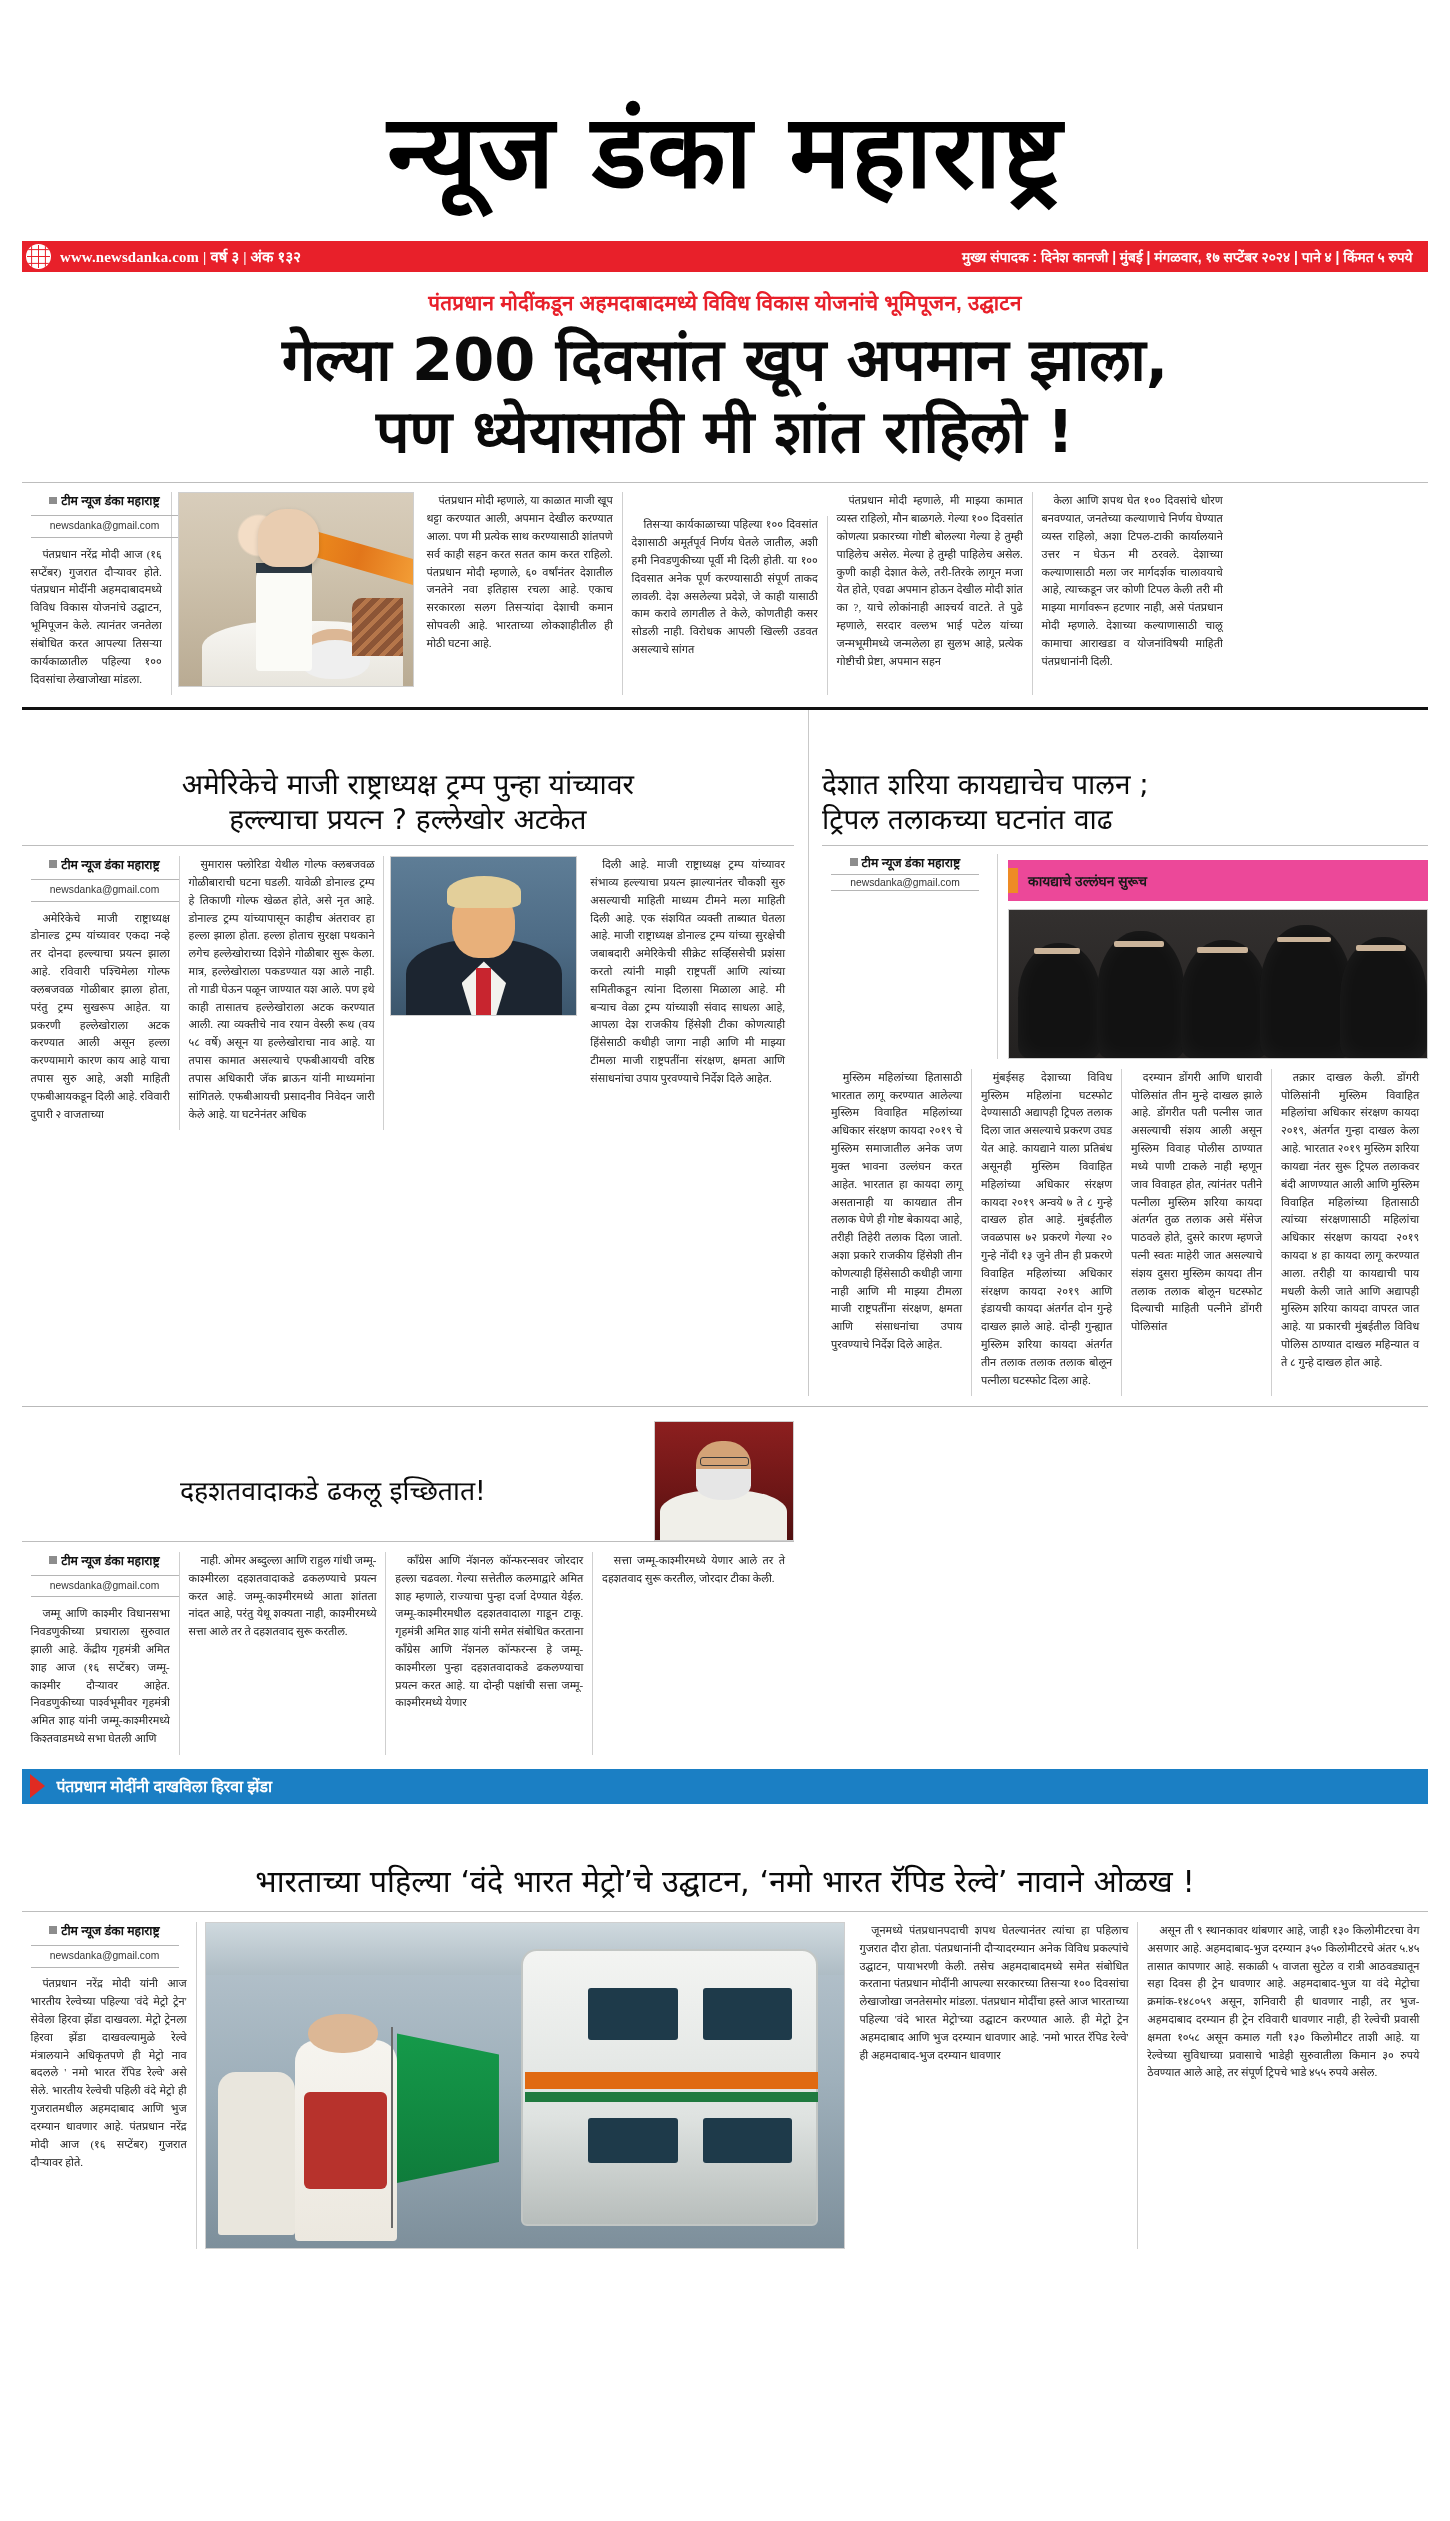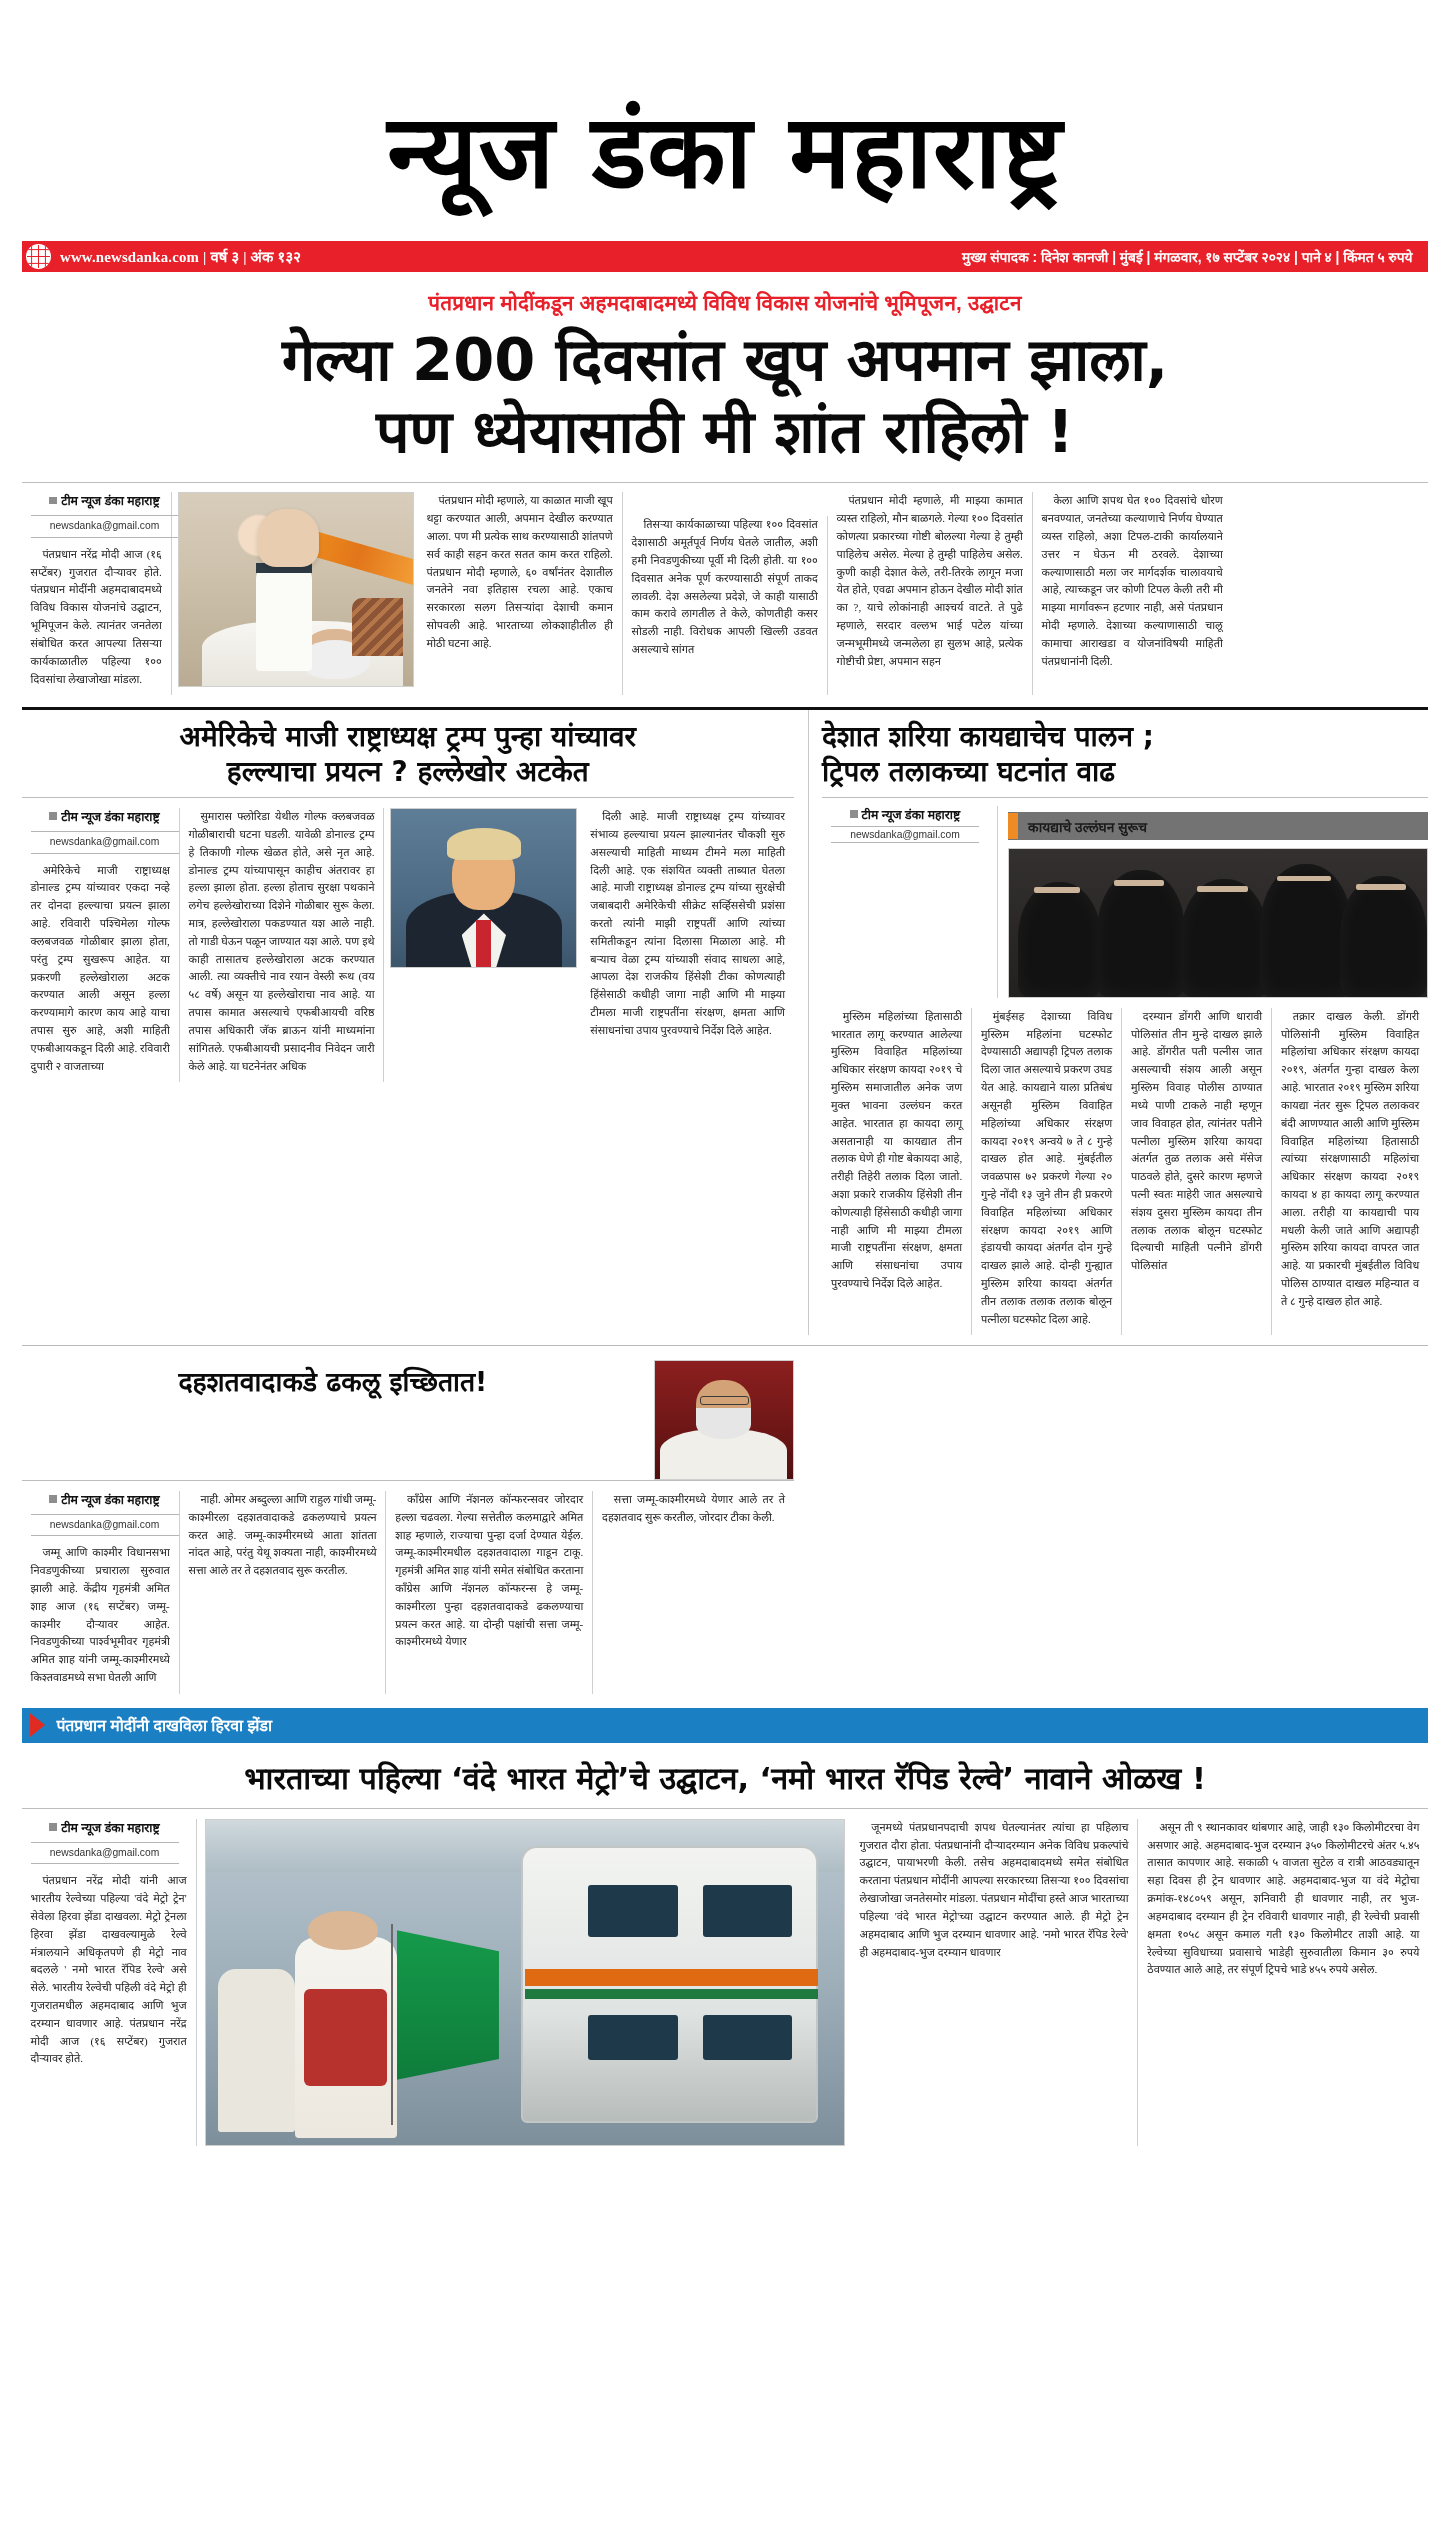--- a/index.html
+++ b/index.html
@@ -169,34 +169,35 @@
   .ph-metro .pmhead{position:absolute;left:16%;bottom:60%;width:11%;height:12%;background:#dcb795;border-radius:48%;}
   .ph-metro .vest{position:absolute;left:15.5%;bottom:18%;width:13%;height:30%;background:#b7322c;border-radius:5.9px;}
   .ph-metro .flag{position:absolute;left:30%;bottom:20%;width:16%;height:46%;background:linear-gradient(180deg,#159a4a 0%,#0f7c3b 100%);clip-path:polygon(0 0,100% 14%,100% 86%,0 100%);}
   .ph-metro .pole{position:absolute;left:29%;bottom:6%;width:2px;height:62%;background:#6a6a6a;}
   .ph-metro .aide{position:absolute;left:2%;bottom:4%;width:12%;height:50%;background:#e9e6dd;border-radius:17.7px 17.7px 3px 3px;}
   .ph-metro .canopy{position:absolute;left:0;top:0;width:100%;height:16%;background:linear-gradient(180deg,#cfd9de,#aebcc4);}
 
   
   .sec-headline{
     font-family:"DejaVu Sans","Liberation Sans",sans-serif;
-    font-weight:700;
+    font-weight:400;
     line-height:1.24;
     color:#0a0a0a;
+    margin-top:48px;
   }
   .h-trump{font-size:28px;text-align:center;padding:9.9px 0 7.9px;}
   .h-sharia{font-size:28px;text-align:left;padding:9.9px 0 7.9px;}
   .h-rahul{font-size:26.6px;text-align:center;padding:9.9px 0 7.9px;}
   .h-metro{font-size:30.5px;text-align:center;padding:11.8px 0 9.9px;}
 
   
   .orange-band{
-    background:#737373;
+    background:#ec4899;
     display:flex;align-items:center;
-    height:28px;
+    height:41px;
     margin:5.9px 0 7.9px 0;
   }
   .orange-band .bar{width:9.9px;height:25.6px;background:#ee8b25;flex:0 0 auto;}
   .orange-band .lbl{
     font-family:"Liberation Sans",sans-serif;font-weight:700;font-size:13.8px;color:#1a1a1a;padding-left:9.9px;
   }
 
   
   .blue-banner{
     background:#1b7fc4;

